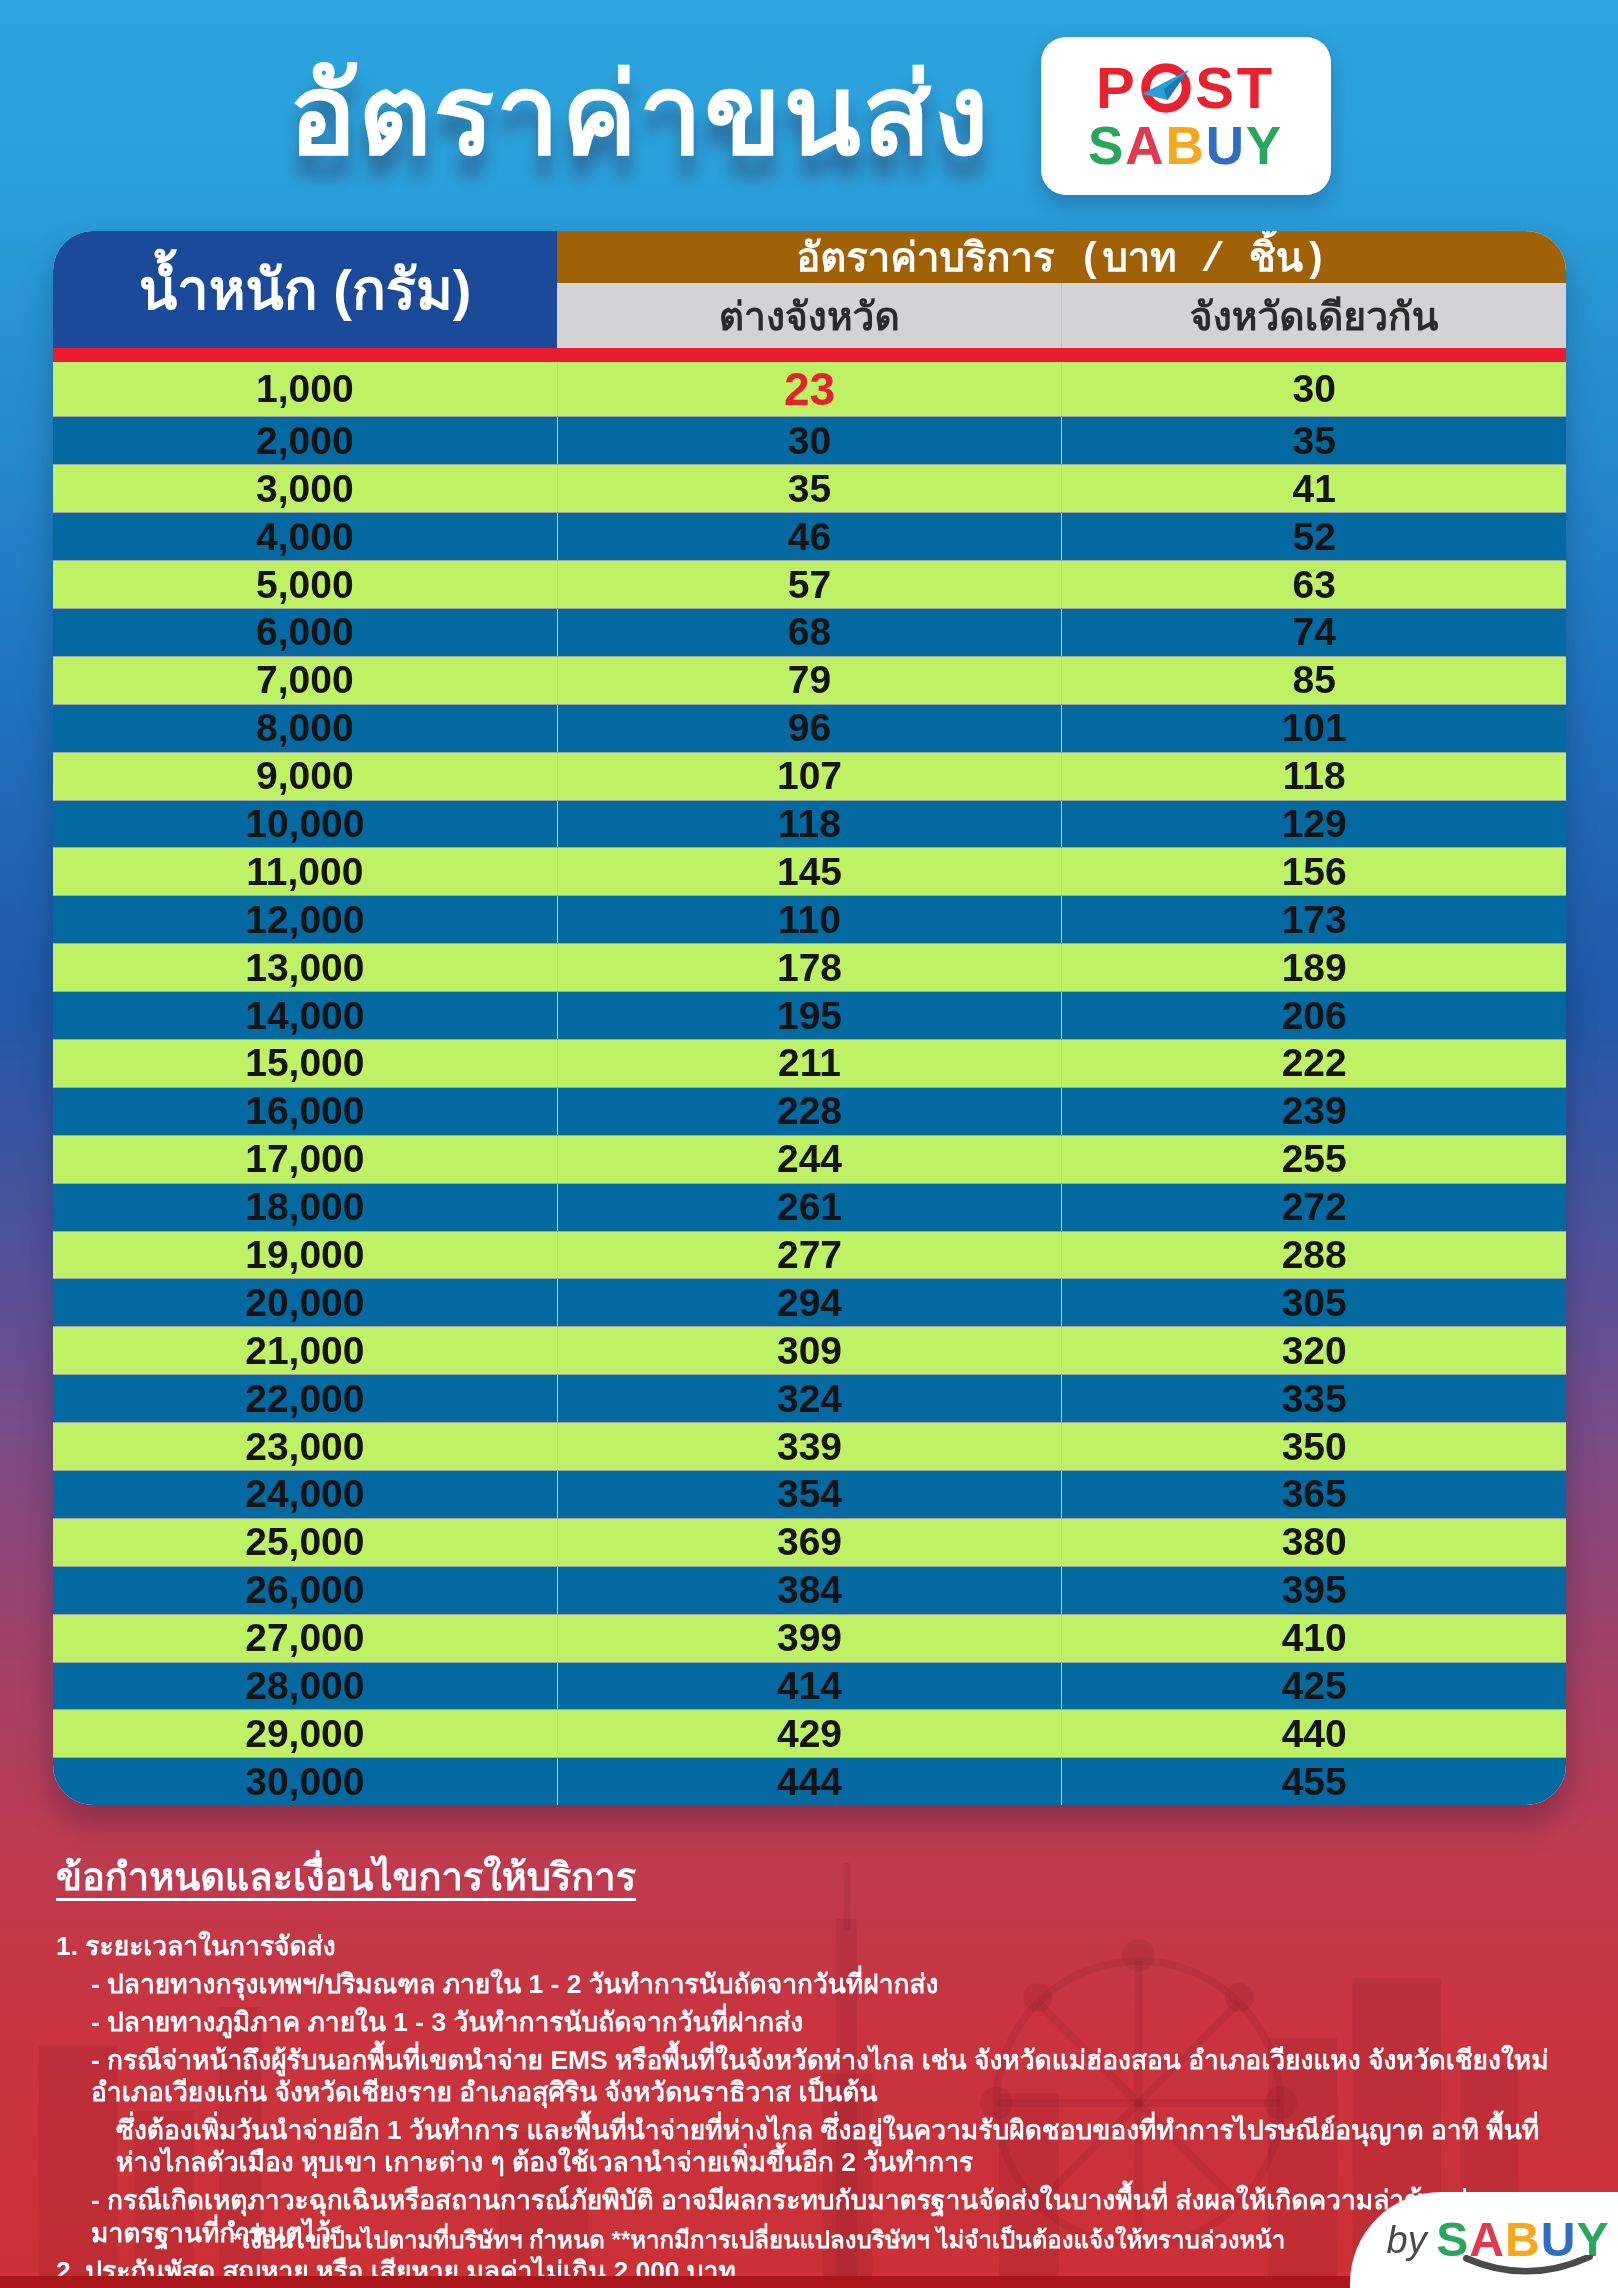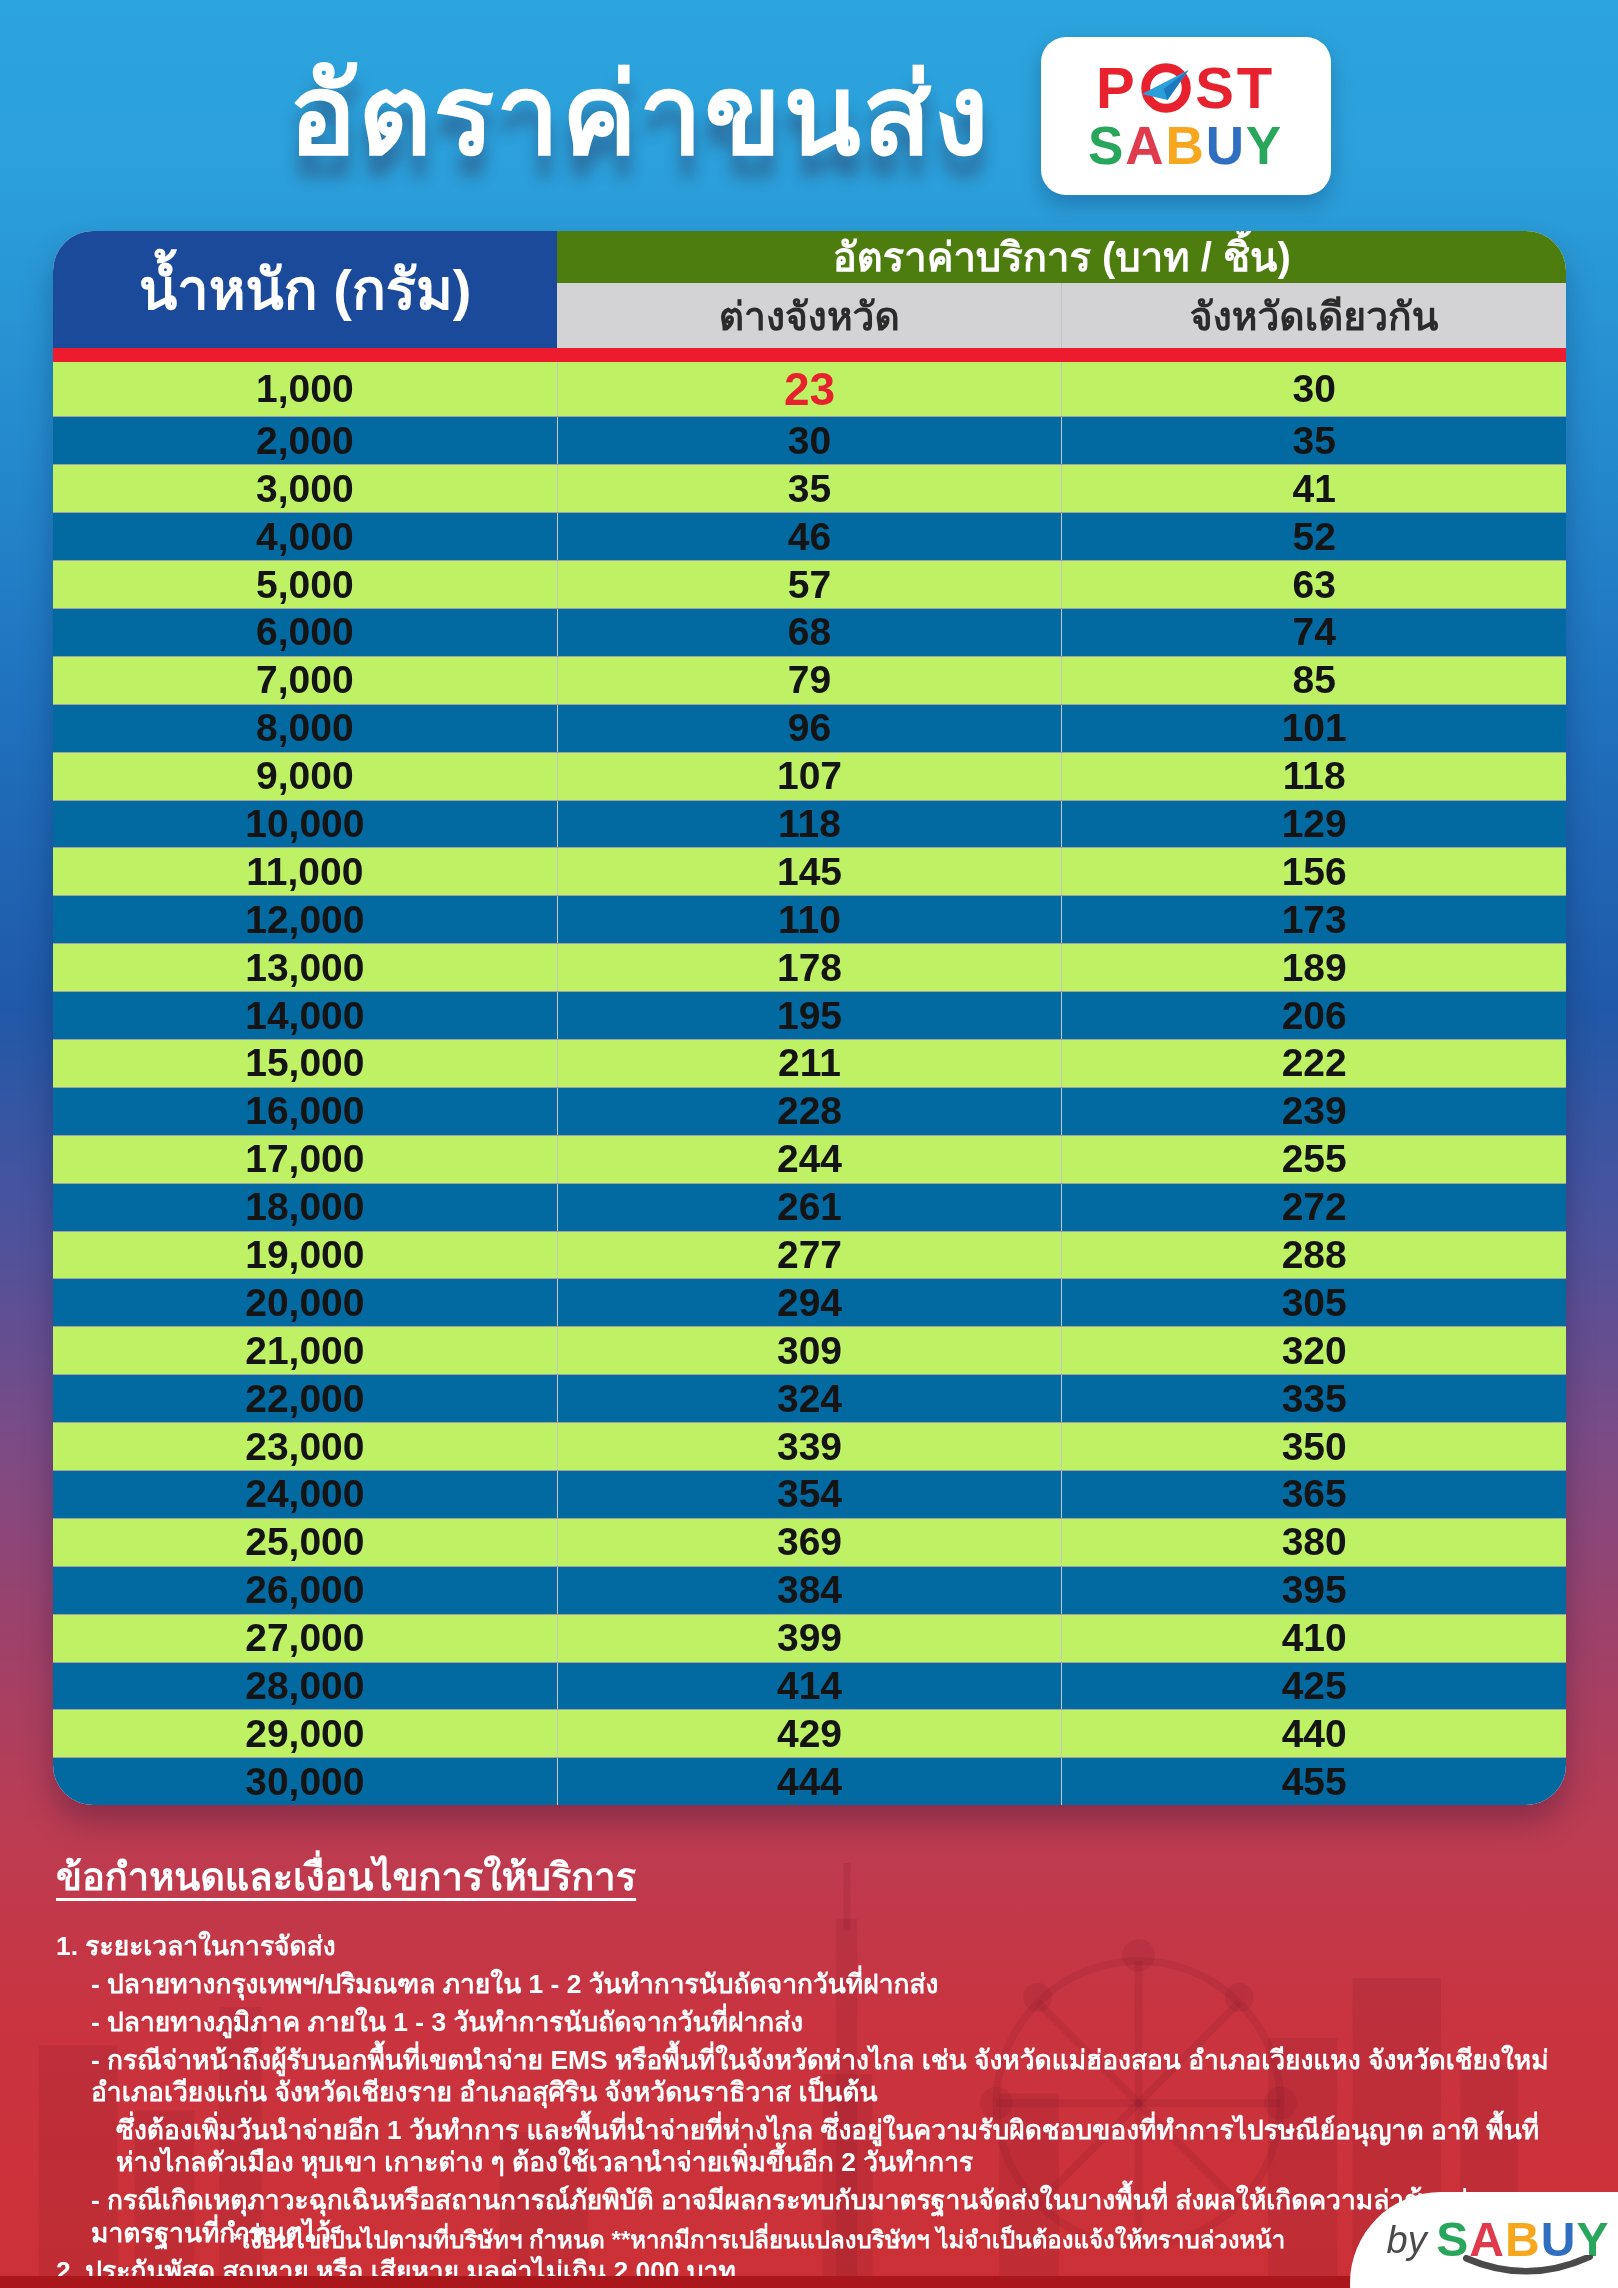--- a/index.html
+++ b/index.html
@@ -45,23 +45,23 @@
     box-shadow:0 17.3px 31px rgba(0,0,40,.25);
   }
   .thead{display:flex;height:117px;flex:none;}
   .th-weight{
     width:33.34%;background:#1B4A9B;color:#fff;
     display:flex;align-items:center;justify-content:center;
     font-size:56px;font-weight:800;
   }
   .th-right{width:66.66%;display:flex;flex-direction:column;}
   .th-rate{
-    height:52px;background:#4d7c0f;color:#fff;
+    height:52px;background:#a16207;color:#fff;
     display:flex;align-items:center;justify-content:center;
-    font-size:40px;font-weight:800;
+    font-size:40px;font-weight:800;font-family:Liberation Mono, monospace;
   }
   .th-sub{flex:1;display:flex;background:#D3D3D5;}
   .th-sub>div{
     flex:1;display:flex;align-items:center;justify-content:center;
     font-size:39px;font-weight:800;color:#2b2b2b;
   }
   .th-sub>div+div{border-left:1.9px solid #c2c2c4;}
   .redbar{height:14.4px;background:#EC1C2E;flex:none;}
   .tbody{flex:1;display:flex;flex-direction:column;}
   .trow{flex:1;display:flex;background:#bef264;border-bottom:1.9px solid #A2A2A4;}

